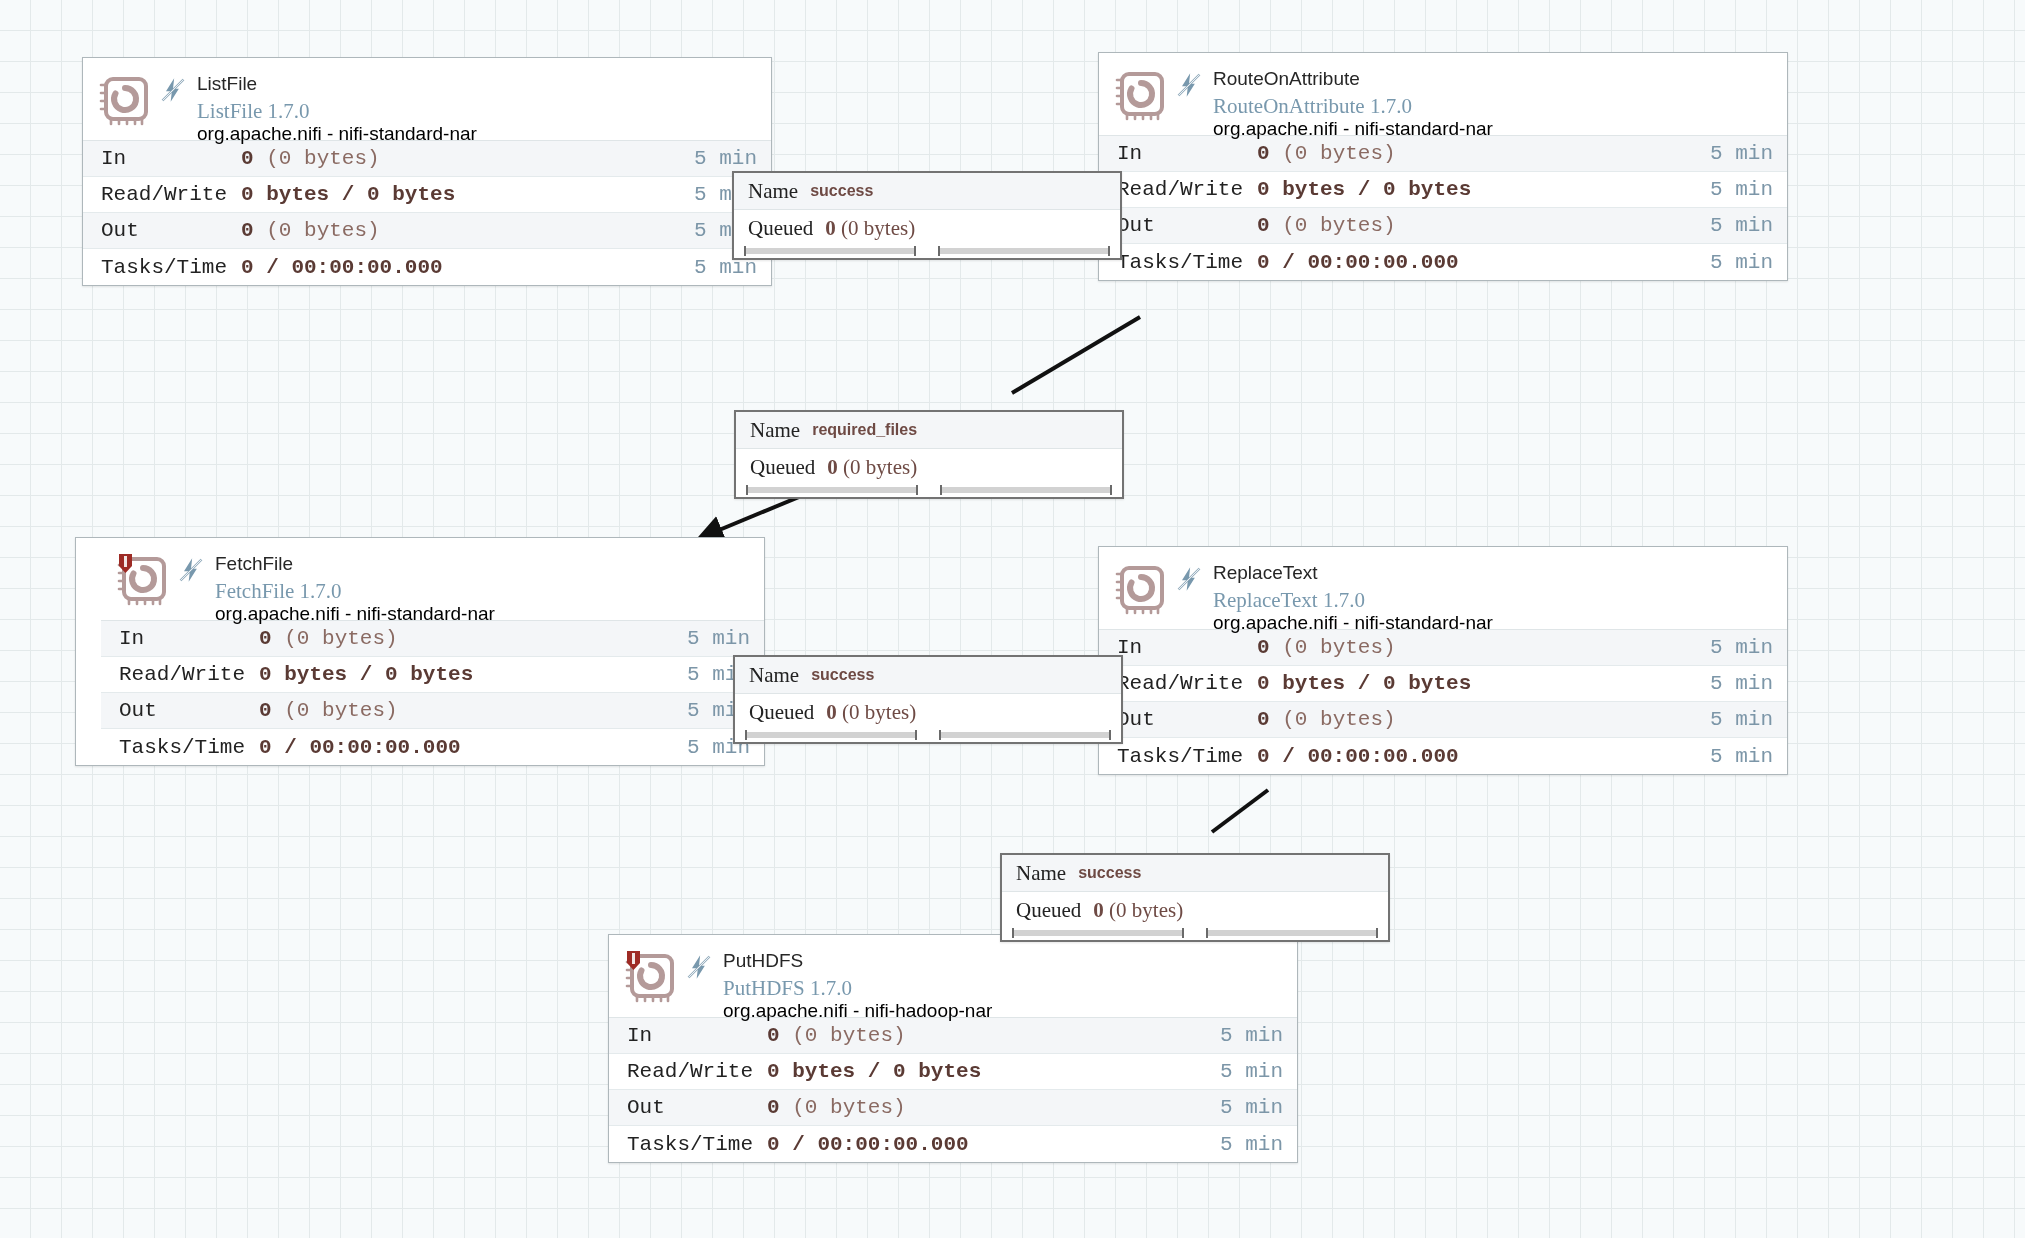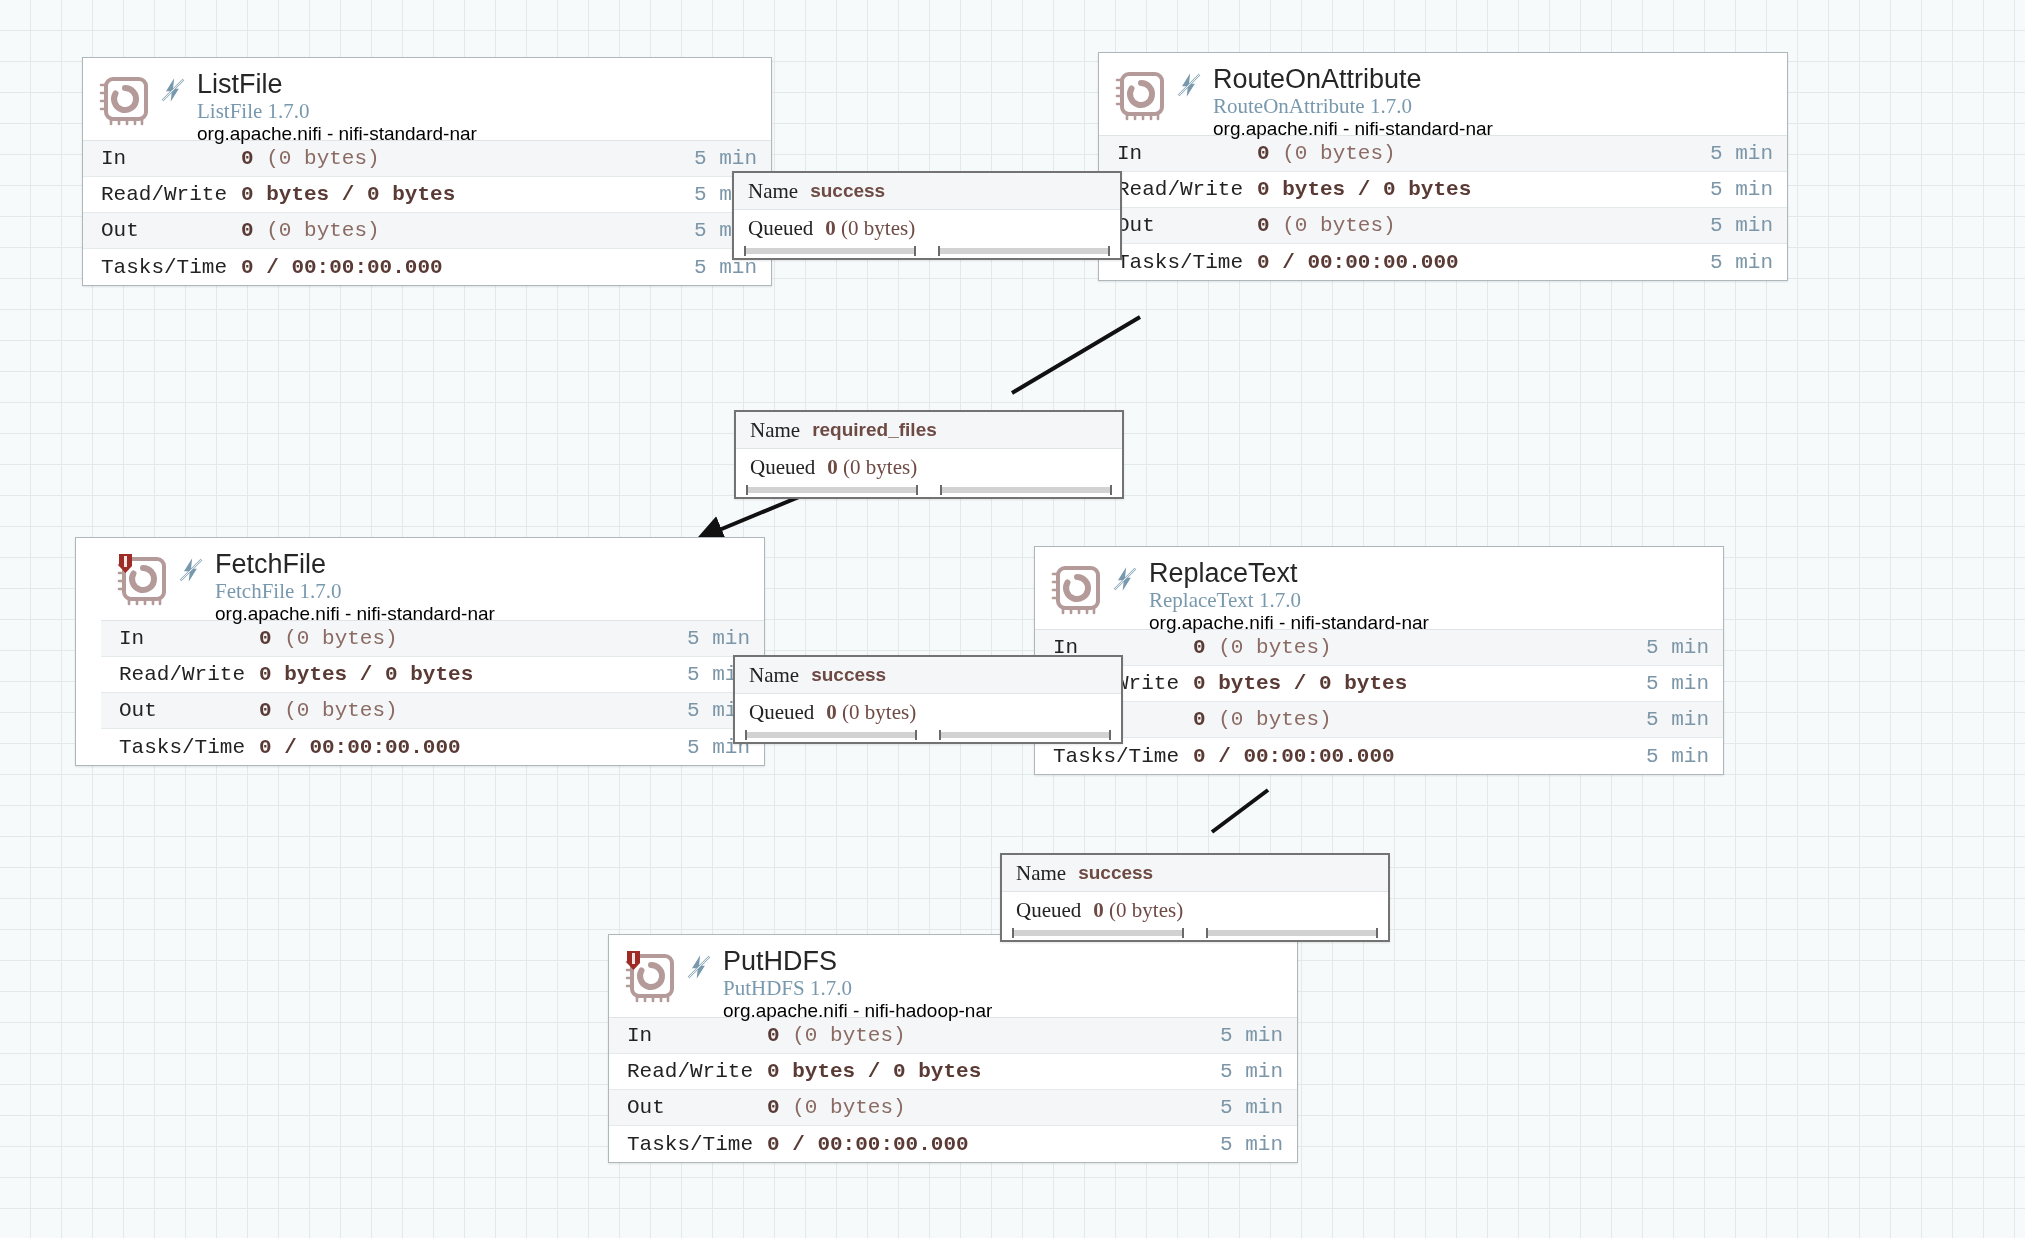--- a/index.html
+++ b/index.html
@@ -63,21 +63,21 @@
     width: 34px;
     margin-top: 6px;
     margin-left: 6px;
   }
   .proc-titles {
     margin-left: 4px;
     min-width: 0;
   }
   .proc-name {
     font-family: "Liberation Sans", sans-serif;
-    font-size: 27px;
+    font-size: 19px;
     color: #262626;
     line-height: 28px;
     white-space: nowrap;
   }
   .proc-type {
     font-family: Liberation Serif, serif;
     font-size: 21px;
     color: #7898ad;
     line-height: 26px;
     white-space: nowrap;
@@ -141,21 +141,21 @@
     height: 37px;
     padding: 0 14px;
     box-sizing: border-box;
     font-size: 21px;
   }
   .conn-row.name {
     background: #f4f6f8;
     border-bottom: 1px solid #dfe5e7;
   }
   .conn-k { color: #222; margin-right: 12px; white-space: nowrap; }
-  .conn-v { color: #6e4a44; font-weight: bold; font-family: "Liberation Sans", sans-serif; font-size: 19px; white-space: nowrap; }
+  .conn-v { color: #6e4a44; font-weight: bold; font-family: "Liberation Sans", sans-serif; font-size: 16px; white-space: nowrap; }
   .conn-v.plain { font-family: "Liberation Serif", serif; font-size: 21px; font-weight: normal; }
   .conn-v.plain b { font-weight: bold; }
   .conn-bars {
     display: flex;
     align-items: center;
     height: 11px;
     padding: 0 10px 3px 10px;
     box-sizing: border-box;
     gap: 22px;
   }
@@ -360,21 +360,21 @@
       <span class="stat-time">5 min</span>
     </div>
     <div class="stat-row">
       <span class="stat-label">Tasks/Time</span>
       <span class="stat-value"><b>0 / 00:00:00.000</b></span>
       <span class="stat-time">5 min</span>
     </div>
   </div>
 </div>
 
-<div class="processor" style="left:1034px; top:546px; width:690px;">
+<div class="processor" style="left:1098px; top:546px; width:690px;">
   <div class="proc-head">
     <div class="proc-icon">
       <svg viewBox="0 0 56 56" width="56" height="56">
         <rect x="9" y="7" width="40" height="40" rx="7" ry="7" fill="none" stroke="#b49a99" stroke-width="4"></rect>
         <path d="M 28 16 a 11 11 0 1 1 -9.5 5.5" fill="none" stroke="#b49a99" stroke-width="6" stroke-linecap="round"></path>
         <g stroke="#b49a99" stroke-width="2.6" stroke-linecap="round">
           <line x1="9" y1="13" x2="4" y2="13"></line>
             <line x1="9" y1="21" x2="4" y2="21"></line>
           <line x1="9" y1="29" x2="4" y2="29"></line>
             <line x1="9" y1="37" x2="4" y2="37"></line>

